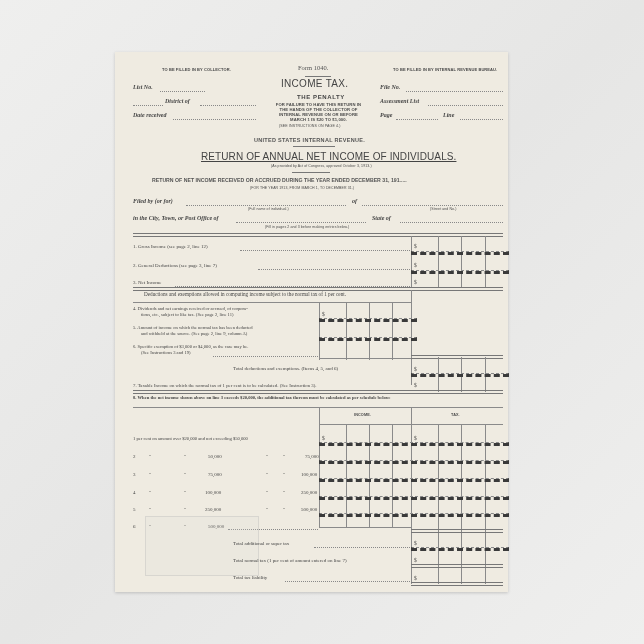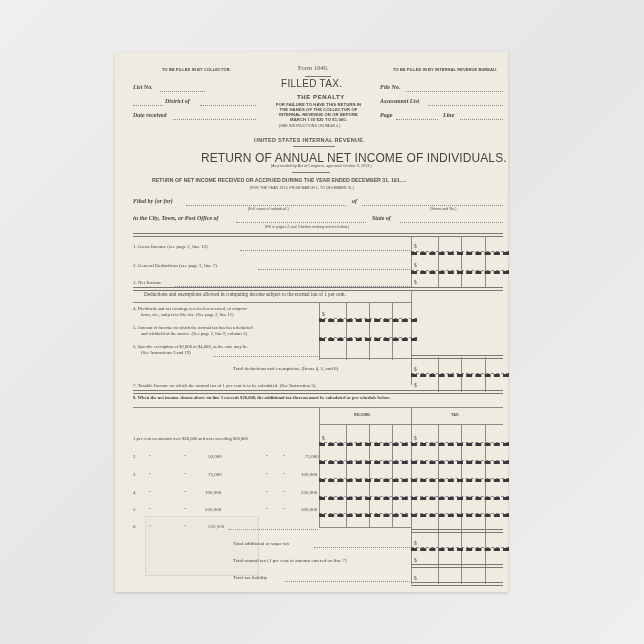--- a/index.html
+++ b/index.html
@@ -27,21 +27,21 @@
 
 <div class="bgshade"></div>
 
 <div class="paper"></div>
 
 <div class="abs tiny" style="left:162px;top:67px;">TO BE FILLED IN BY COLLECTOR.</div>
 <div class="abs tiny" style="left:393px;top:67px;">TO BE FILLED IN BY INTERNAL REVENUE BUREAU.</div>
 
 <div class="abs" style="left:298px;top:64px;font-size:6.5px;color:#555;">Form 1040.</div>
 <div class="hline" style="left:305px;top:76px;width:26px;border-color:#777;"></div>
-<div class="abs sans" style="left:281px;top:78px;font-size:10px;letter-spacing:0.3px;color:#444;">FILLED TAX.</div>
+<div class="abs sans" style="left:281px;top:78px;font-size:10px;letter-spacing:0.3px;color:#444;">INCOME TAX.</div>
 
 <div class="abs sans" style="left:297px;top:94px;font-size:6px;font-weight:bold;letter-spacing:0.6px;color:#444;">THE PENALTY</div>
 <div class="abs tiny" style="left:266px;top:102px;font-size:4.2px;line-height:5px;text-align:center;width:105px;white-space:normal;">
   <div>FOR FAILURE TO HAVE THIS RETURN IN</div>
   <div>THE HANDS OF THE COLLECTOR OF</div>
   <div>INTERNAL REVENUE ON OR BEFORE</div>
   <div>MARCH 1 IS $20 TO $1,000.</div>
 </div>
 <div class="abs tiny" style="left:279px;top:124px;font-size:3.6px;font-weight:normal;">(SEE INSTRUCTIONS ON PAGE 4.)</div>
 <div class="abs sans" style="left:254px;top:137px;font-size:5.5px;font-weight:bold;color:#555;letter-spacing:0.3px;">UNITED STATES INTERNAL REVENUE.</div>
@@ -57,21 +57,21 @@
 
 <div class="abs ital" style="left:380px;top:84px;">File No.</div>
 <div class="dots" style="left:406px;top:91px;width:97px;"></div>
 <div class="abs ital" style="left:380px;top:98px;">Assessment List</div>
 <div class="dots" style="left:428px;top:105px;width:75px;"></div>
 <div class="abs ital" style="left:380px;top:112px;">Page</div>
 <div class="dots" style="left:396px;top:119px;width:42px;"></div>
 <div class="abs ital" style="left:443px;top:112px;">Line</div>
 <div class="dots" style="left:460px;top:119px;width:43px;"></div>
 
-<div class="abs sans" style="left:201px;top:151px;font-size:12px;color:#444;letter-spacing:0.1px;">RETURN OF ANNUAL NET INCOME OF INDIVIDUALS.</div>
+<div class="abs sans" style="left:201px;top:151px;font-size:10px;color:#444;letter-spacing:0.1px;text-decoration:underline;">RETURN OF ANNUAL NET INCOME OF INDIVIDUALS.</div>
 <div class="abs tiny" style="left:271px;top:164px;font-size:3.5px;font-weight:normal;">(As provided by Act of Congress, approved October 3, 1913.)</div>
 <div class="hline" style="left:292px;top:172px;width:38px;border-color:#777;"></div>
 <div class="abs sans" style="left:152px;top:177px;font-size:5.2px;font-weight:bold;color:#555;">RETURN OF NET INCOME RECEIVED OR ACCRUED DURING THE YEAR ENDED DECEMBER 31, 191.....</div>
 <div class="abs tiny" style="left:250px;top:186px;font-size:3.5px;font-weight:normal;">(FOR THE YEAR 1913, FROM MARCH 1, TO DECEMBER 31.)</div>
 
 <div class="abs ital" style="left:133px;top:198px;">Filed by (or for)</div>
 <div class="dots" style="left:186px;top:205px;width:160px;"></div>
 <div class="abs tiny" style="left:248px;top:207px;font-size:3.5px;font-weight:normal;">(Full name of individual.)</div>
 <div class="abs ital" style="left:352px;top:198px;">of</div>
 <div class="dots" style="left:362px;top:205px;width:141px;"></div>

